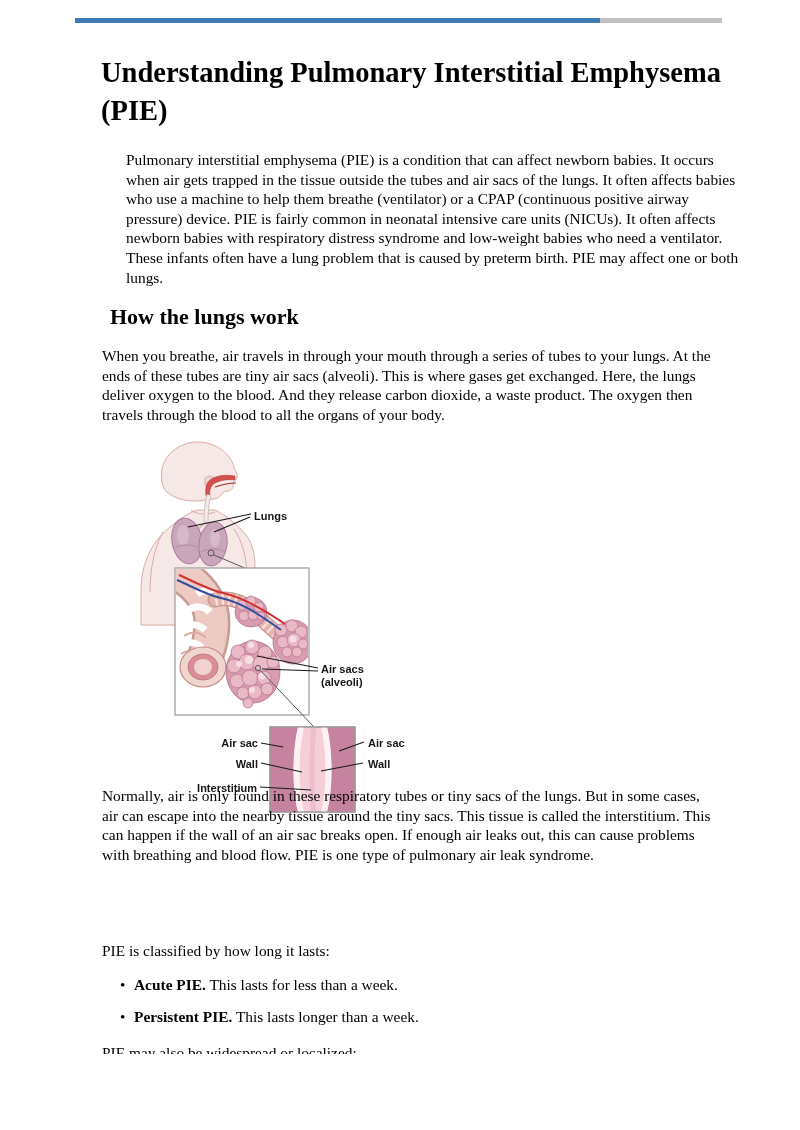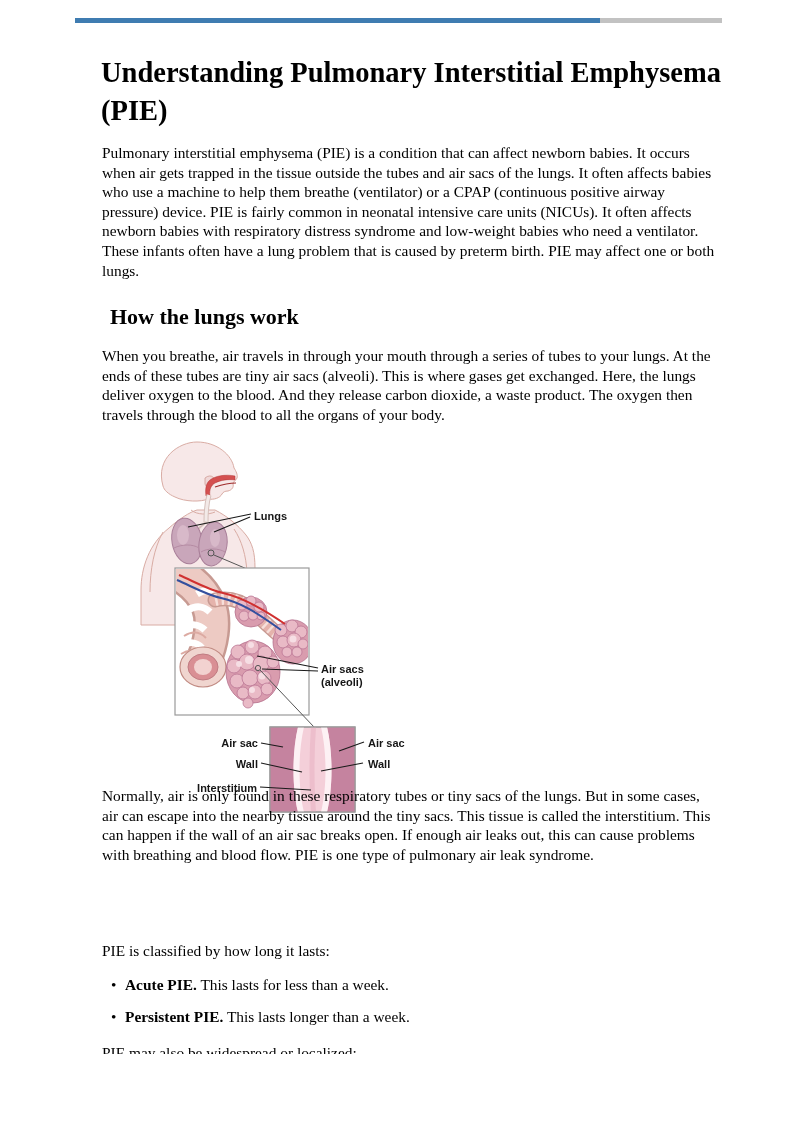--- a/index.html
+++ b/index.html
@@ -7,27 +7,27 @@
         font-family:"Liberation Serif",serif;color:#000;}
   .bar{position:absolute;left:75px;width:647px;display:flex;}
   .bar-top{top:18px;height:5px;}
   .bar-bottom{top:1097px;height:4px;}
   .bar .seg-blue{width:525px;height:100%;}
   .bar .seg-gray{flex:1;height:100%;}
   .title{position:absolute;left:101px;top:54px;width:622px;margin:0;
          font-size:28.5px;line-height:38px;font-weight:bold;}
   .para{position:absolute;left:102px;width:616px;margin:0;
         font-size:15.4px;line-height:19.6px;}
-  #para-intro{top:143px;}
+  #para-intro{top:150px;margin-left:24px;}
   .h2{position:absolute;left:102px;top:296px;margin:8px;font-size:22px;font-weight:bold;}
   #para-how{top:346px;}
   #para-after{top:786px;}
   #line-classified{top:941px;}
   #line-widespread{top:1043px;}
-  .bullet{position:absolute;left:111px;width:590px;font-size:15.4px;line-height:19.6px;}
+  .bullet{position:absolute;left:120px;width:590px;font-size:15.4px;line-height:19.6px;}
   #bullet-acute{top:975px;}
   #bullet-persistent{top:1007px;}
   .bullet .dot{display:inline-block;width:14px;}
   .bullet .lead{font-weight:bold;}
   .figure{position:absolute;left:135px;top:440px;width:280px;height:380px;}
   .fig-label{font-family:"Liberation Sans",sans-serif;font-size:11px;font-weight:bold;fill:#161616;}
   .footer-row{position:absolute;left:76px;top:1102px;width:646px;display:flex;
               justify-content:space-between;font-family:Liberation Sans, sans-serif;
               font-style:italic;font-size:9.5px;color:#8a8a8a;}
 </style>

